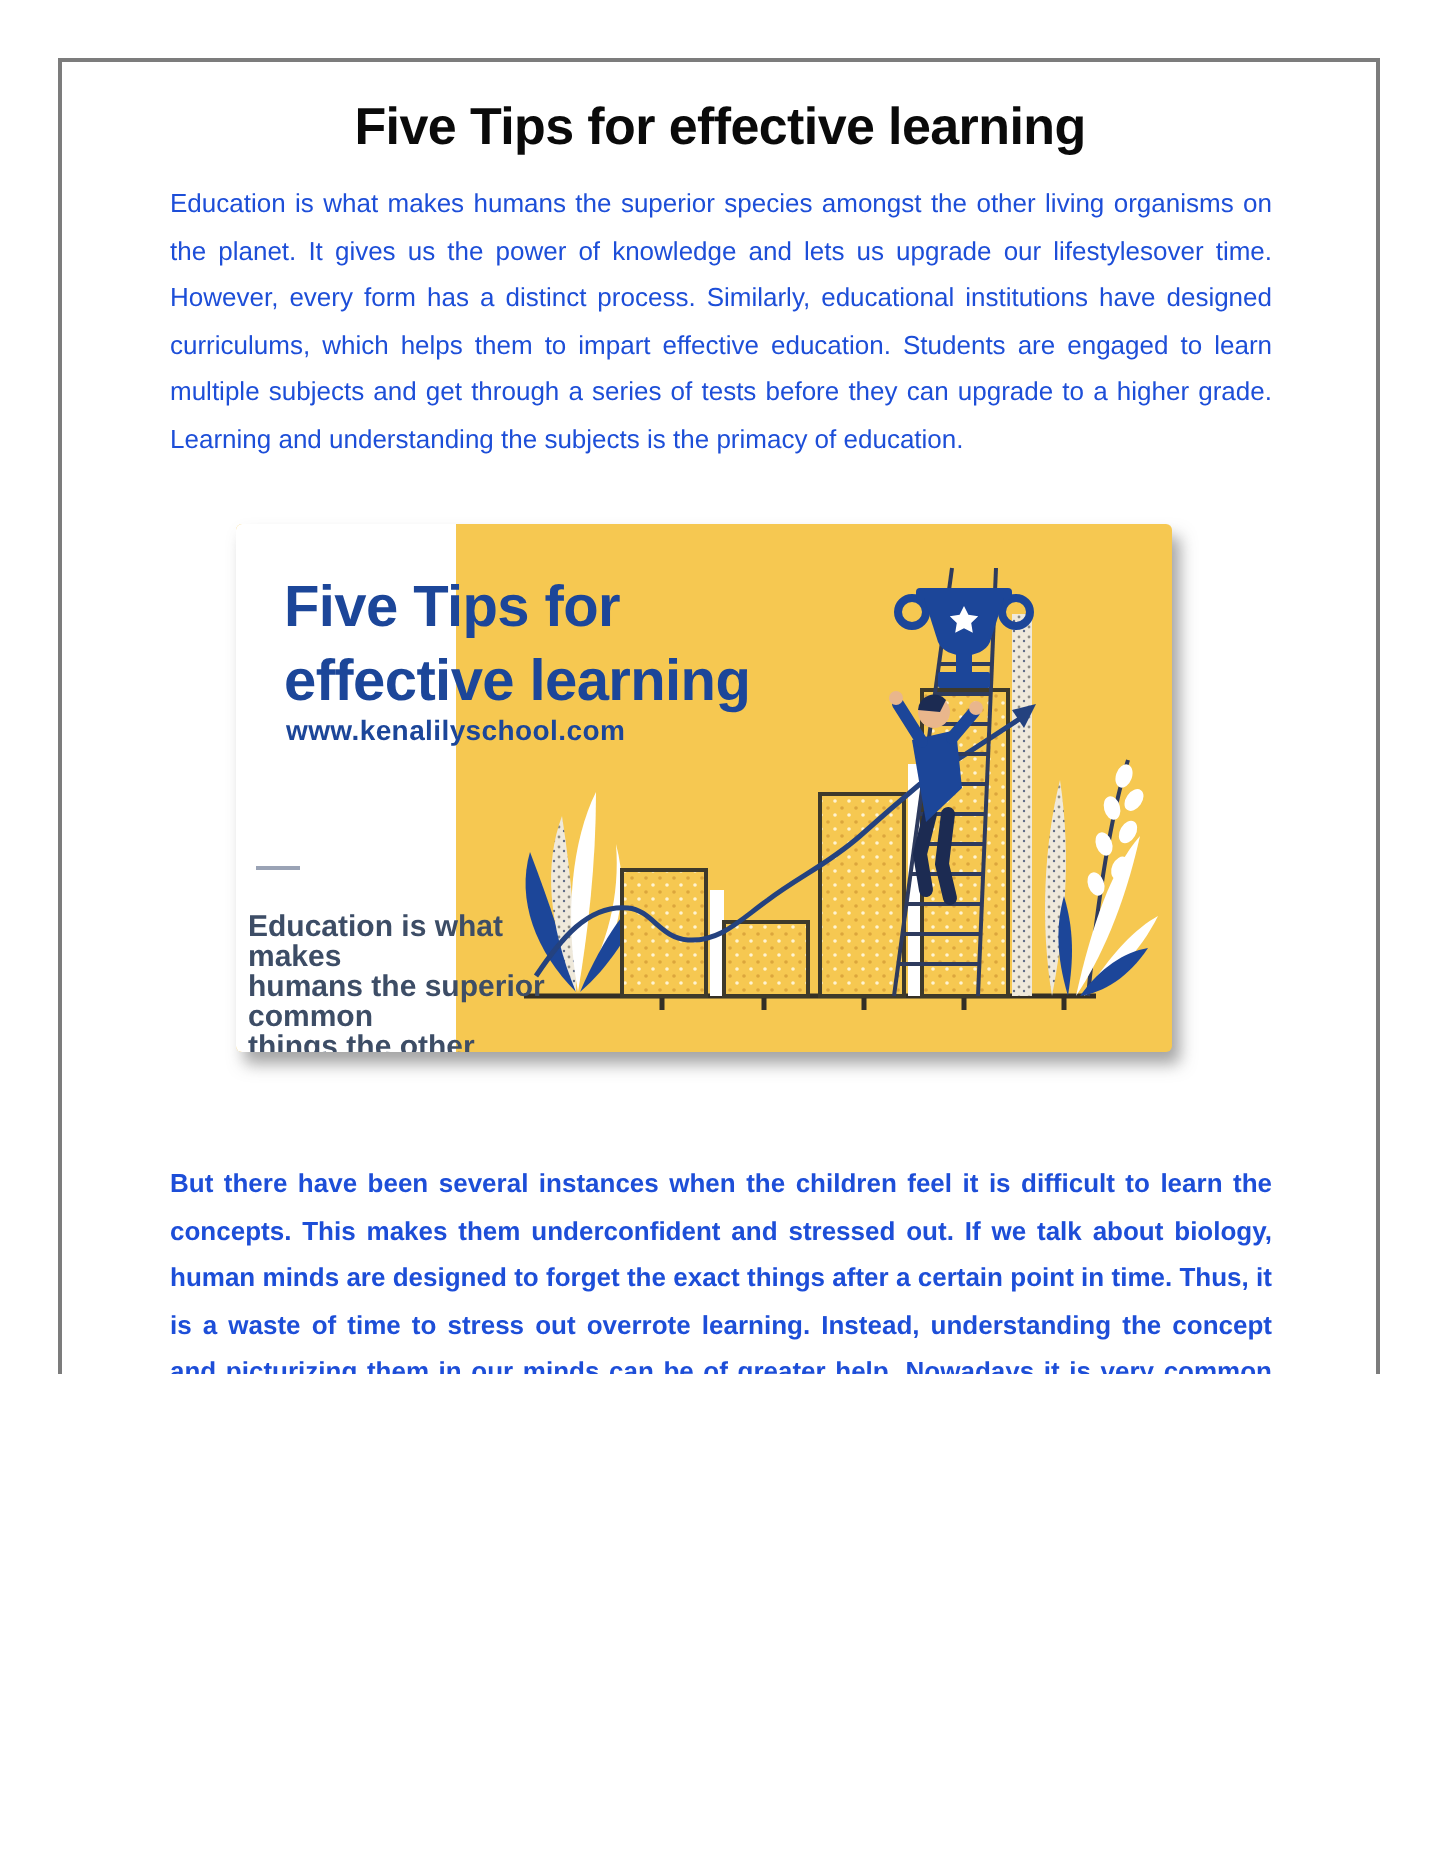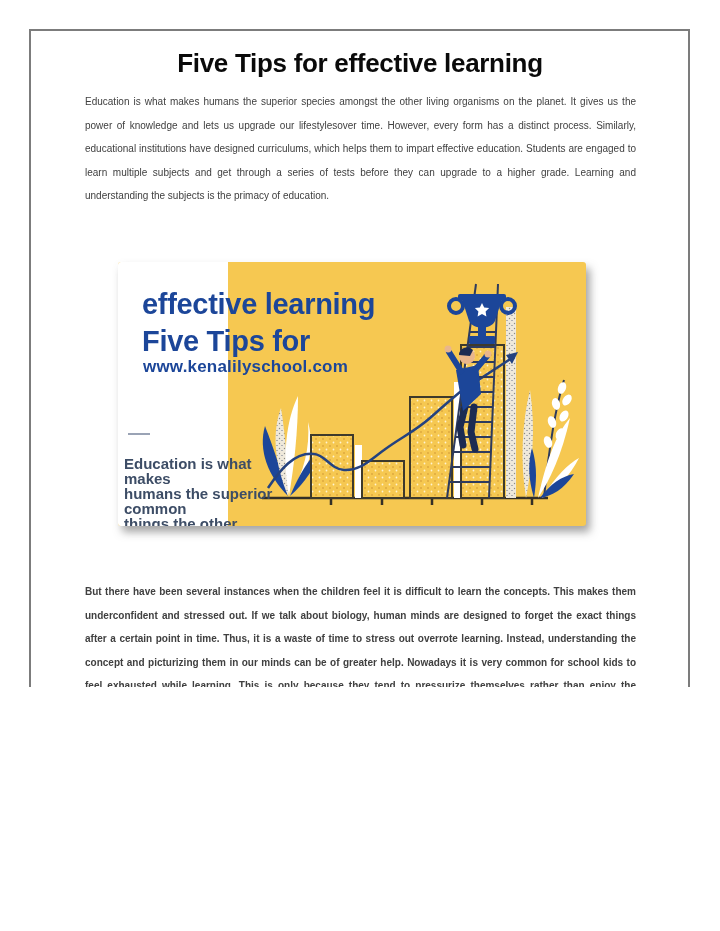--- a/index.html
+++ b/index.html
@@ -9,42 +9,42 @@
     position:absolute; left:29px; top:29px; width:661px; height:872px;
     border:2px solid #7c7c7c; pointer-events:none;
   }
   .doc-title {
     position:absolute; left:40px; top:48px; width:640px;
     text-align:center; font-size:26px; font-weight:bold; color:#0a0a0a;
     letter-spacing:-0.3px;
   }
   .body-par {
     position:absolute; left:85px; width:551px;
-    font-size:10px; line-height:23.5px; color:#404040;
+    font-size:13px; line-height:23.5px; color:#1d4ed8;
     text-align:justify;
   }
   #p1 { top:90px; }
   #p2 { top:580px;font-weight:bold; }
   #p3 { top:788px; }
 
   .banner {
     position:absolute; left:118px; top:262px; width:468px; height:264px;
     background:#F6C851; border-radius:3px; overflow:hidden;
     box-shadow:4px 6px 8px rgba(90,90,90,0.55);
   }
   .banner-left { position:absolute; left:0; top:0; width:110px; height:264px; background:#ffffff; }
   .banner-svg { position:absolute; left:0; top:0; width:468px; height:264px; }
   .banner-title {
     position:absolute; left:24px; top:24px;
     font-size:29px; line-height:37px; font-weight:bold; color:#1C4699;
     letter-spacing:-0.3px; white-space:nowrap;
   }
   .banner-url {
     position:absolute; left:25px; top:95px;
-    font-size:17px; font-weight:bold; color:#1C4699; letter-spacing:0.2px;
+    font-size:14px; font-weight:bold; color:#1C4699; letter-spacing:0.2px;
   }
   .banner-dash { position:absolute; left:10px; top:171px; width:22px; height:2px; background:#9aa3b5; }
   .banner-caption {
     position:absolute; left:6px; top:194px; width:150px;
     font-size:15px; line-height:15px; color:#3D4D66; font-weight:bold;
   }
 </style>
 </head>
 <body>
 
@@ -145,22 +145,22 @@
           <ellipse cx="430" cy="180" rx="4" ry="6" transform="rotate(-20 430 180)"></ellipse>
         </g>
         <path d="M420,236 C428,200 438,172 452,156 C444,192 432,218 420,236 Z" fill="#ffffff"></path>
         <path d="M424,236 C438,214 450,202 461,196 C452,214 438,228 424,236 Z" fill="#ffffff"></path>
         <path d="M422,236 C432,222 444,214 456,212 C446,227 434,234 422,236 Z" fill="#1C4699"></path>
         <path d="M416,236 C410,216 410,200 414,186 C420,206 418,222 416,236 Z" fill="#1C4699"></path>
       </g>
     </svg>
 
     <div class="banner-title">
+      <div>Five Tips for</div>
       <div>effective learning</div>
-      <div>Five Tips for</div>
     </div>
     <div class="banner-url">www.kenalilyschool.com</div>
     <div class="banner-dash"></div>
     <div class="banner-caption">
       <div>Education is what makes</div>
       <div>humans the superior common</div>
       <div>things the other living</div>
       <div>children on the planet.</div>
     </div>
   </div>

